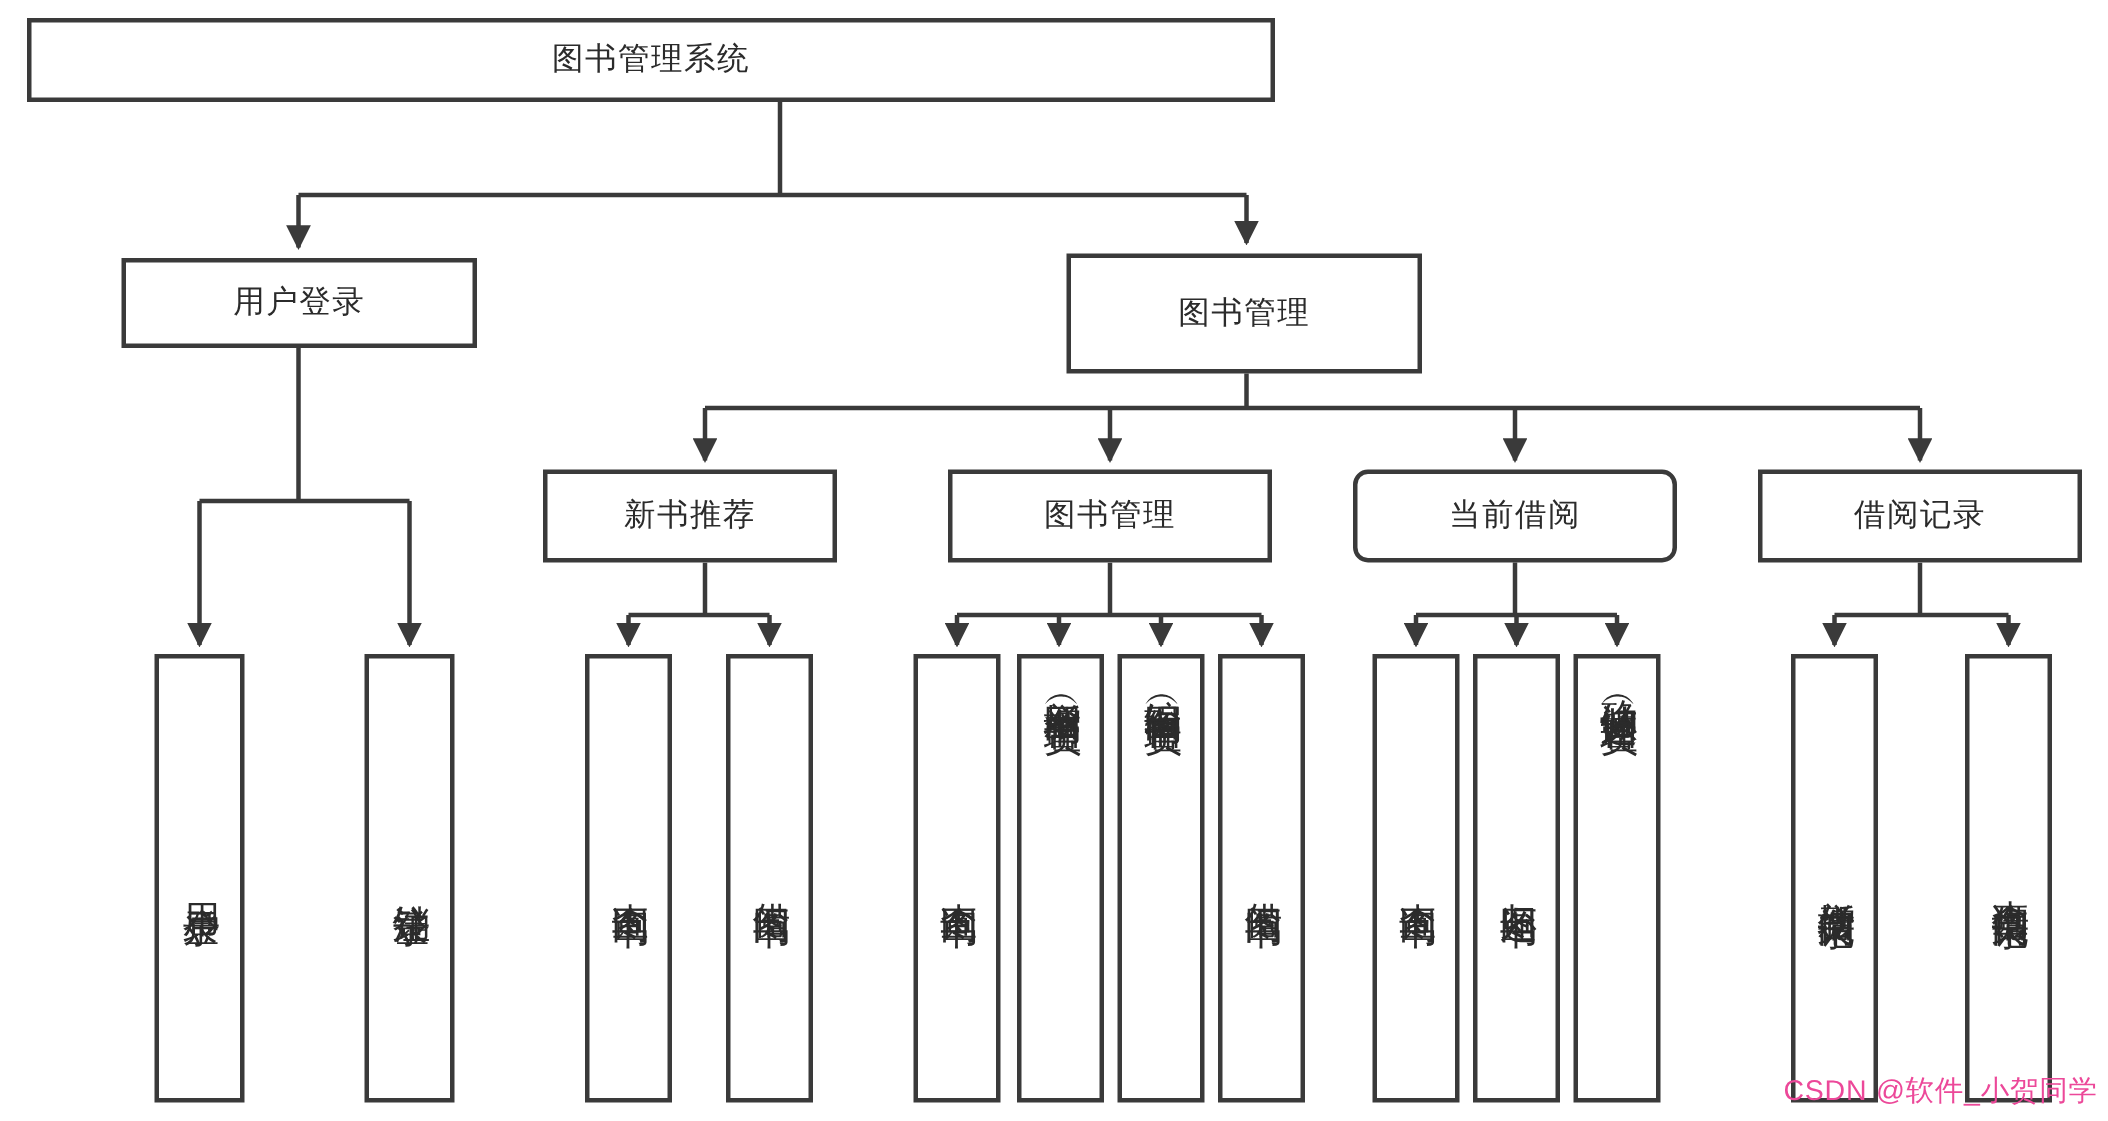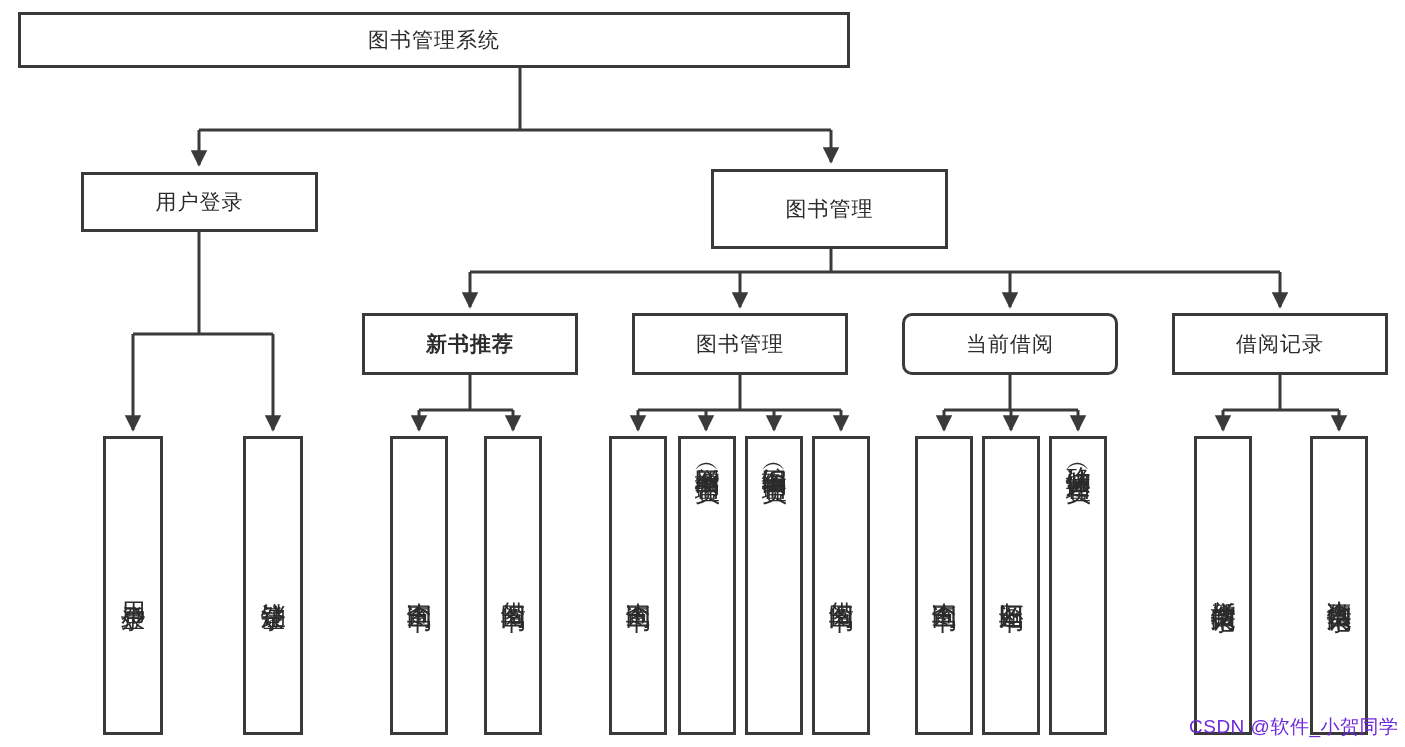--- a/index.html
+++ b/index.html
@@ -68,21 +68,21 @@
     top: 0;
     width: 1405px;
     height: 747px;
     pointer-events: none;
   }
   #watermark {
     position: absolute;
     left: 1189px;
     top: 714px;
     font-size: 19px;
-    color: #6d28d9;
+    color: #ec4899;
     letter-spacing: 0.5px;
     white-space: nowrap;
   }
 </style>
 </head>
 <body>
 
 <div id="diagram-root">
 
   <svg id="connectors" viewBox="0 0 1405 747" width="1405" height="747" xmlns="http://www.w3.org/2000/svg">
@@ -139,21 +139,21 @@
     <span class="node-label">图书管理系统</span>
   </div>
 
   <div class="node-box" style="left:81px; top:172px; width:237px; height:60px;">
     <span class="node-label">用户登录</span>
   </div>
   <div class="node-box" style="left:711px; top:169px; width:237px; height:80px;">
     <span class="node-label">图书管理</span>
   </div>
 
-  <div class="node-box" style="left:362px; top:313px; width:216px; height:62px;font-weight:bold;">
+  <div class="node-box" style="left:362px; top:313px; width:196px; height:62px;">
     <span class="node-label">新书推荐</span>
   </div>
   <div class="node-box" style="left:632px; top:313px; width:216px; height:62px;">
     <span class="node-label">图书管理</span>
   </div>
   <div class="node-box" style="left:902px; top:313px; width:216px; height:62px;border-radius:10px;">
     <span class="node-label">当前借阅</span>
   </div>
   <div class="node-box" style="left:1172px; top:313px; width:216px; height:62px;">
     <span class="node-label">借阅记录</span>

